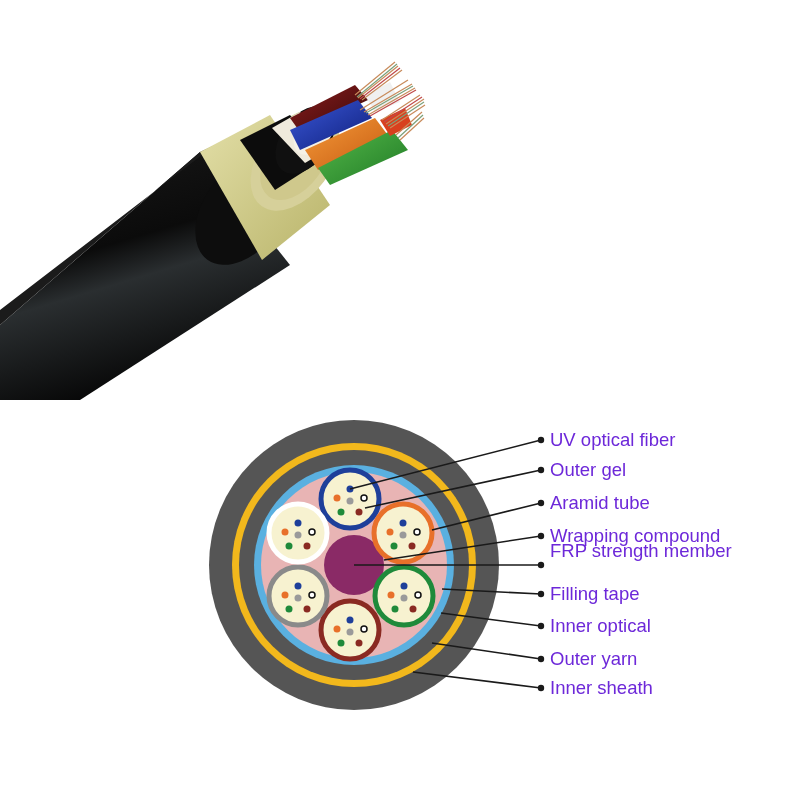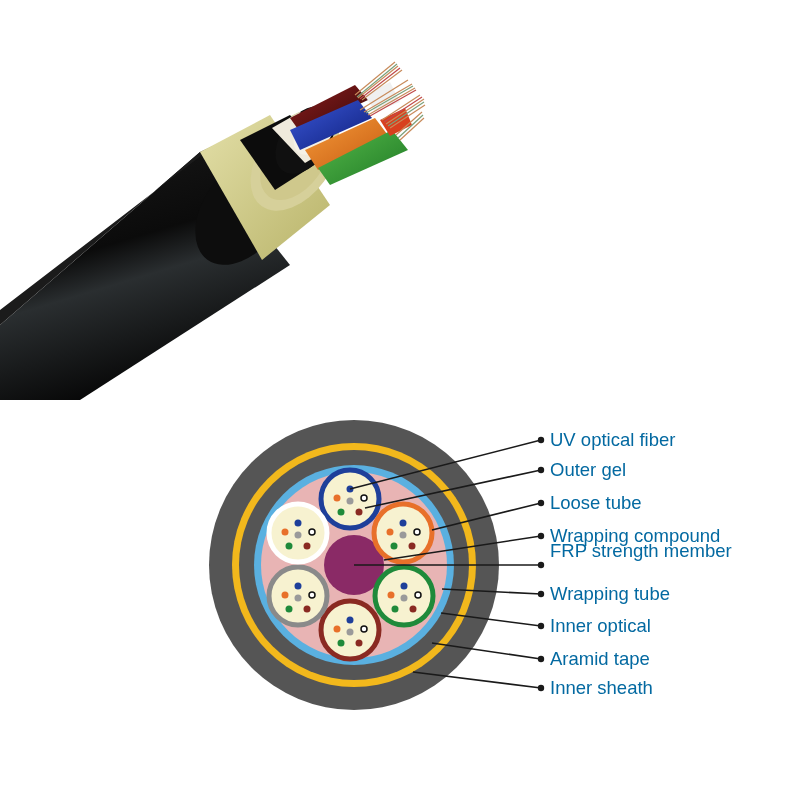--- a/index.html
+++ b/index.html
@@ -3,21 +3,21 @@
   <meta charset="utf-8">
   <style>
     html, body { margin: 0; padding: 0; background: #ffffff; }
     body { width: 800px; height: 800px; position: relative; overflow: hidden; font-family: "Liberation Sans", sans-serif; }
     .product-photo { position: absolute; left: 0; top: 0; width: 800px; height: 400px; }
     .diagram { position: absolute; left: 0; top: 400px; width: 800px; height: 400px; }
     .label {
       position: absolute;
       left: 550px;
       font-size: 18.5px;
-      color: #0369a1;
+      color: #6d28d9;
       line-height: 22px;
       white-space: nowrap;
       font-family: "Liberation Sans", sans-serif;
     }
   </style>
 </head>
 <body>
 
 <svg class="product-photo" viewBox="0 0 800 400" width="800" height="400">
   <defs>
@@ -191,19 +191,19 @@
     <circle cx="541" cy="565" r="3.2"></circle>
     <circle cx="541" cy="594" r="3.2"></circle>
     <circle cx="541" cy="626" r="3.2"></circle>
     <circle cx="541" cy="659" r="3.2"></circle>
     <circle cx="541" cy="688" r="3.2"></circle>
   </g>
 </svg>
 
 <div class="label" style="top:429px">UV optical fiber</div>
 <div class="label" style="top:459px">Outer gel</div>
-<div class="label" style="top:492px">Loose tube</div>
+<div class="label" style="top:492px">Aramid tube</div>
 <div class="label" style="top:525px">Wrapping compound</div>
 <div class="label" style="top:540px">FRP strength member</div>
-<div class="label" style="top:583px">Wrapping tube</div>
+<div class="label" style="top:583px">Filling tape</div>
 <div class="label" style="top:615px">Inner optical</div>
-<div class="label" style="top:648px">Aramid tape</div>
+<div class="label" style="top:648px">Outer yarn</div>
 <div class="label" style="top:677px">Inner sheath</div>
 
 </body></html>

